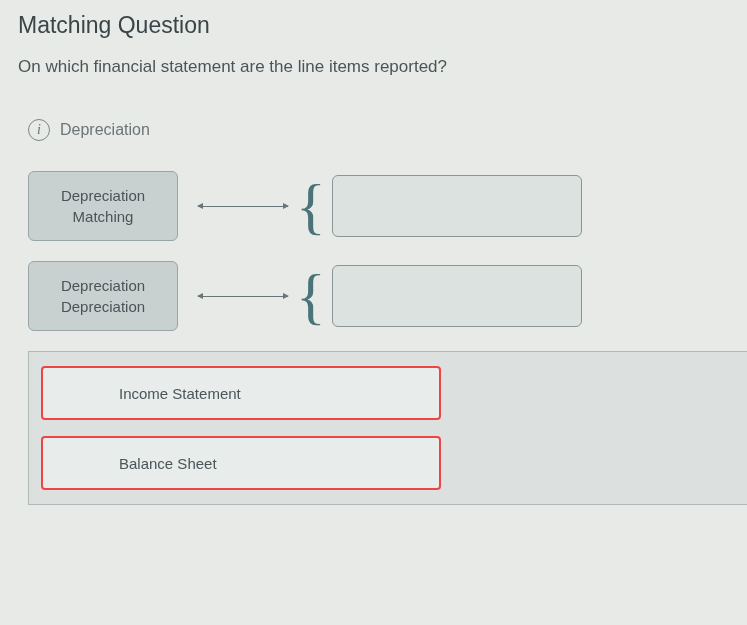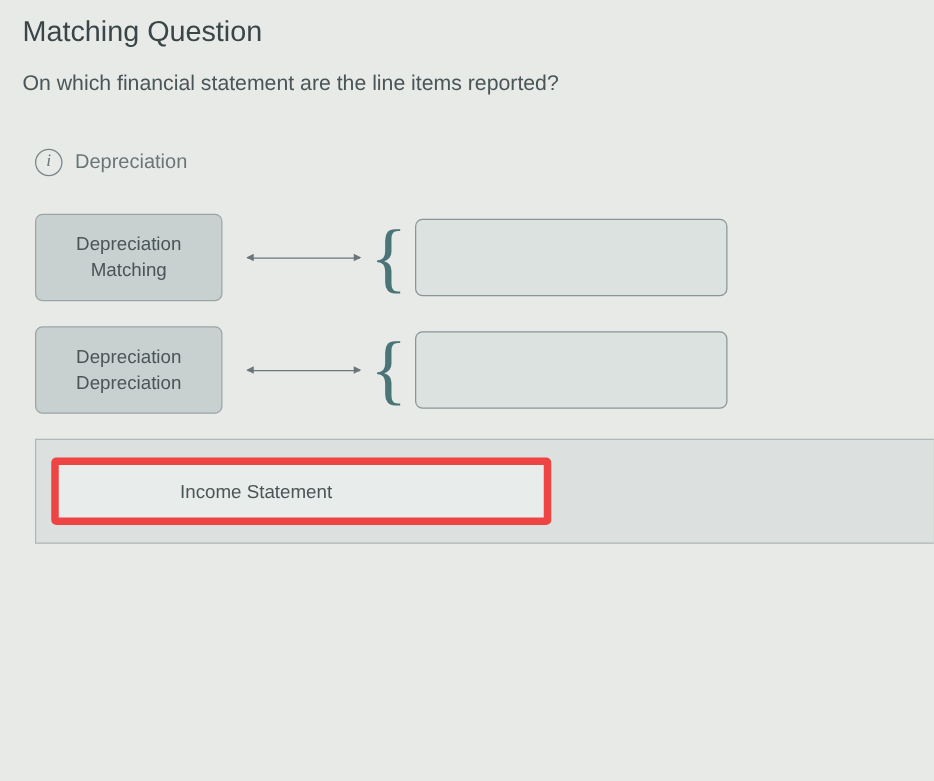--- a/index.html
+++ b/index.html
@@ -115,27 +115,27 @@
     .options-panel {
       margin-top: 14px;
       margin-left: 10px;
       border: 1px solid #b0b8b8;
       background: #dce0de;
       padding: 14px 12px;
       width: 720px;
     }
     .option {
       background: #e8ecea;
-      border: 6px solid #ef4444;
+      border: 2px solid #ef4444;
       border-radius: 4px;
       height: 54px;
       width: 400px;
       display: flex;
       align-items: center;
-      padding-left: 97px;
+      padding-left: 76px;
       font-size: 15px;
       color: #4a5558;
       margin-bottom: 16px;
       cursor: move;
     }
     .option:last-child {
       margin-bottom: 0;
     }
   </style>
 </head>
@@ -167,14 +167,17 @@
     </div>
     <div class="arrow"></div>
     <span class="bracket">{</span>
     <div class="drop-target"></div>
   </div>
 
   <div class="options-panel">
     <div class="option">
       <span>Income Statement</span>
     </div>
+    <div class="option">
+      <span>Balance Sheet</span>
+    </div>
   </div>
 </div>
 
 </body></html>

